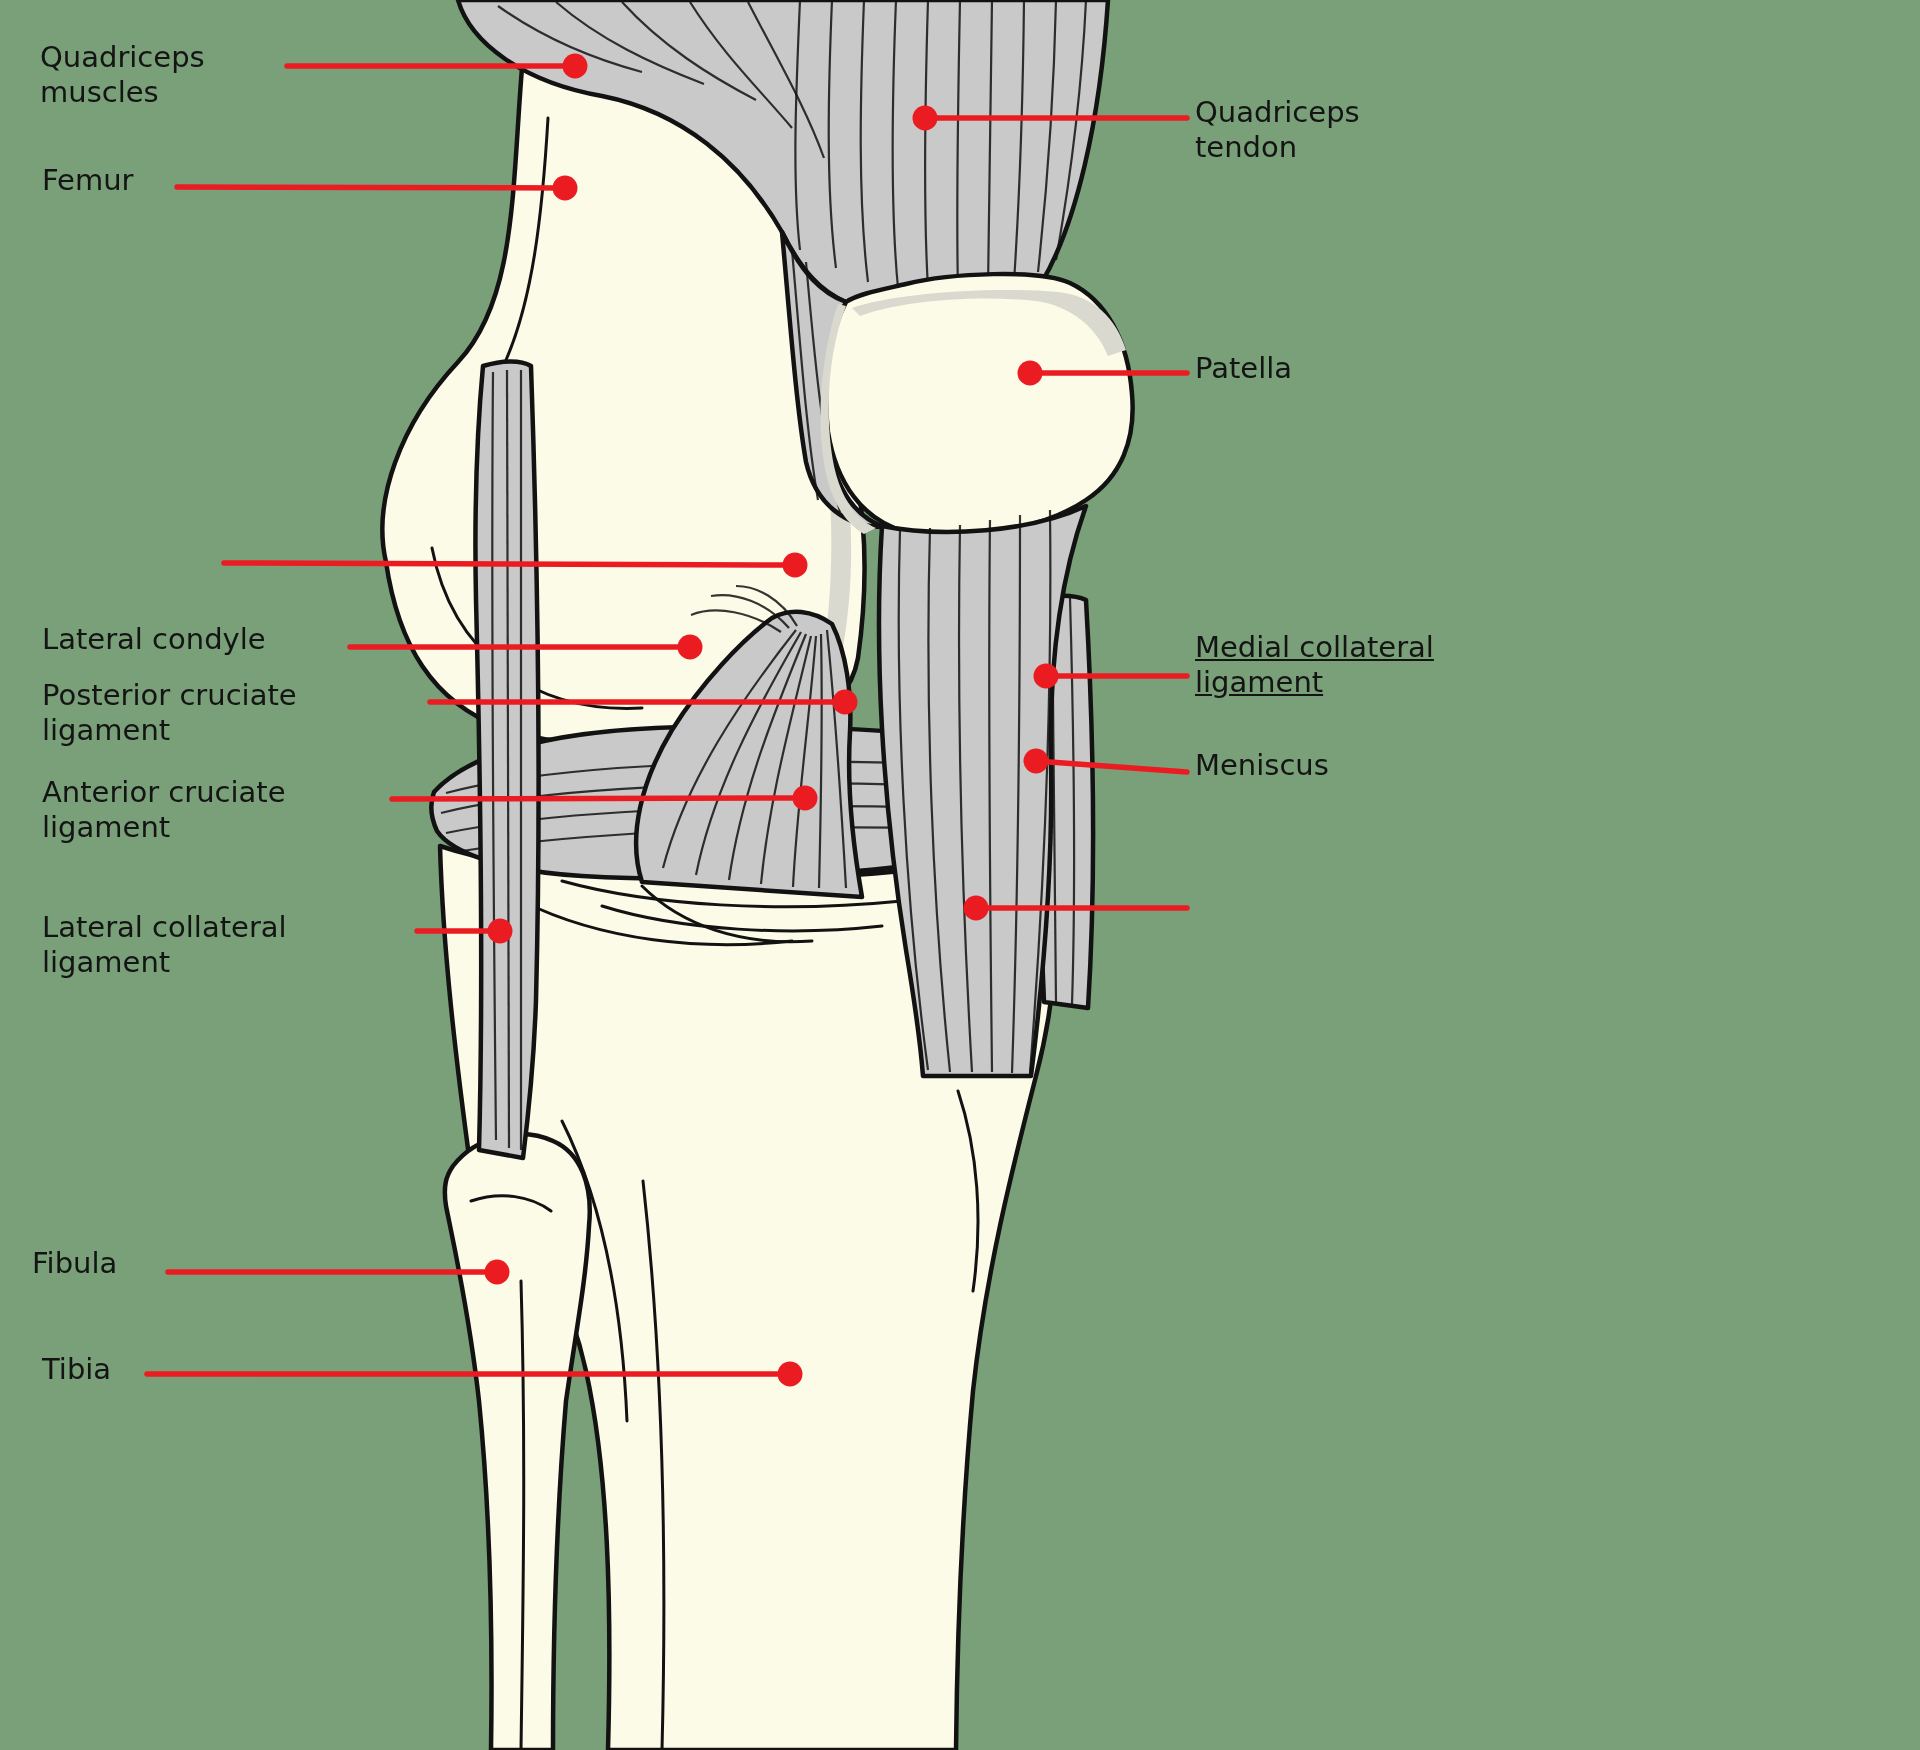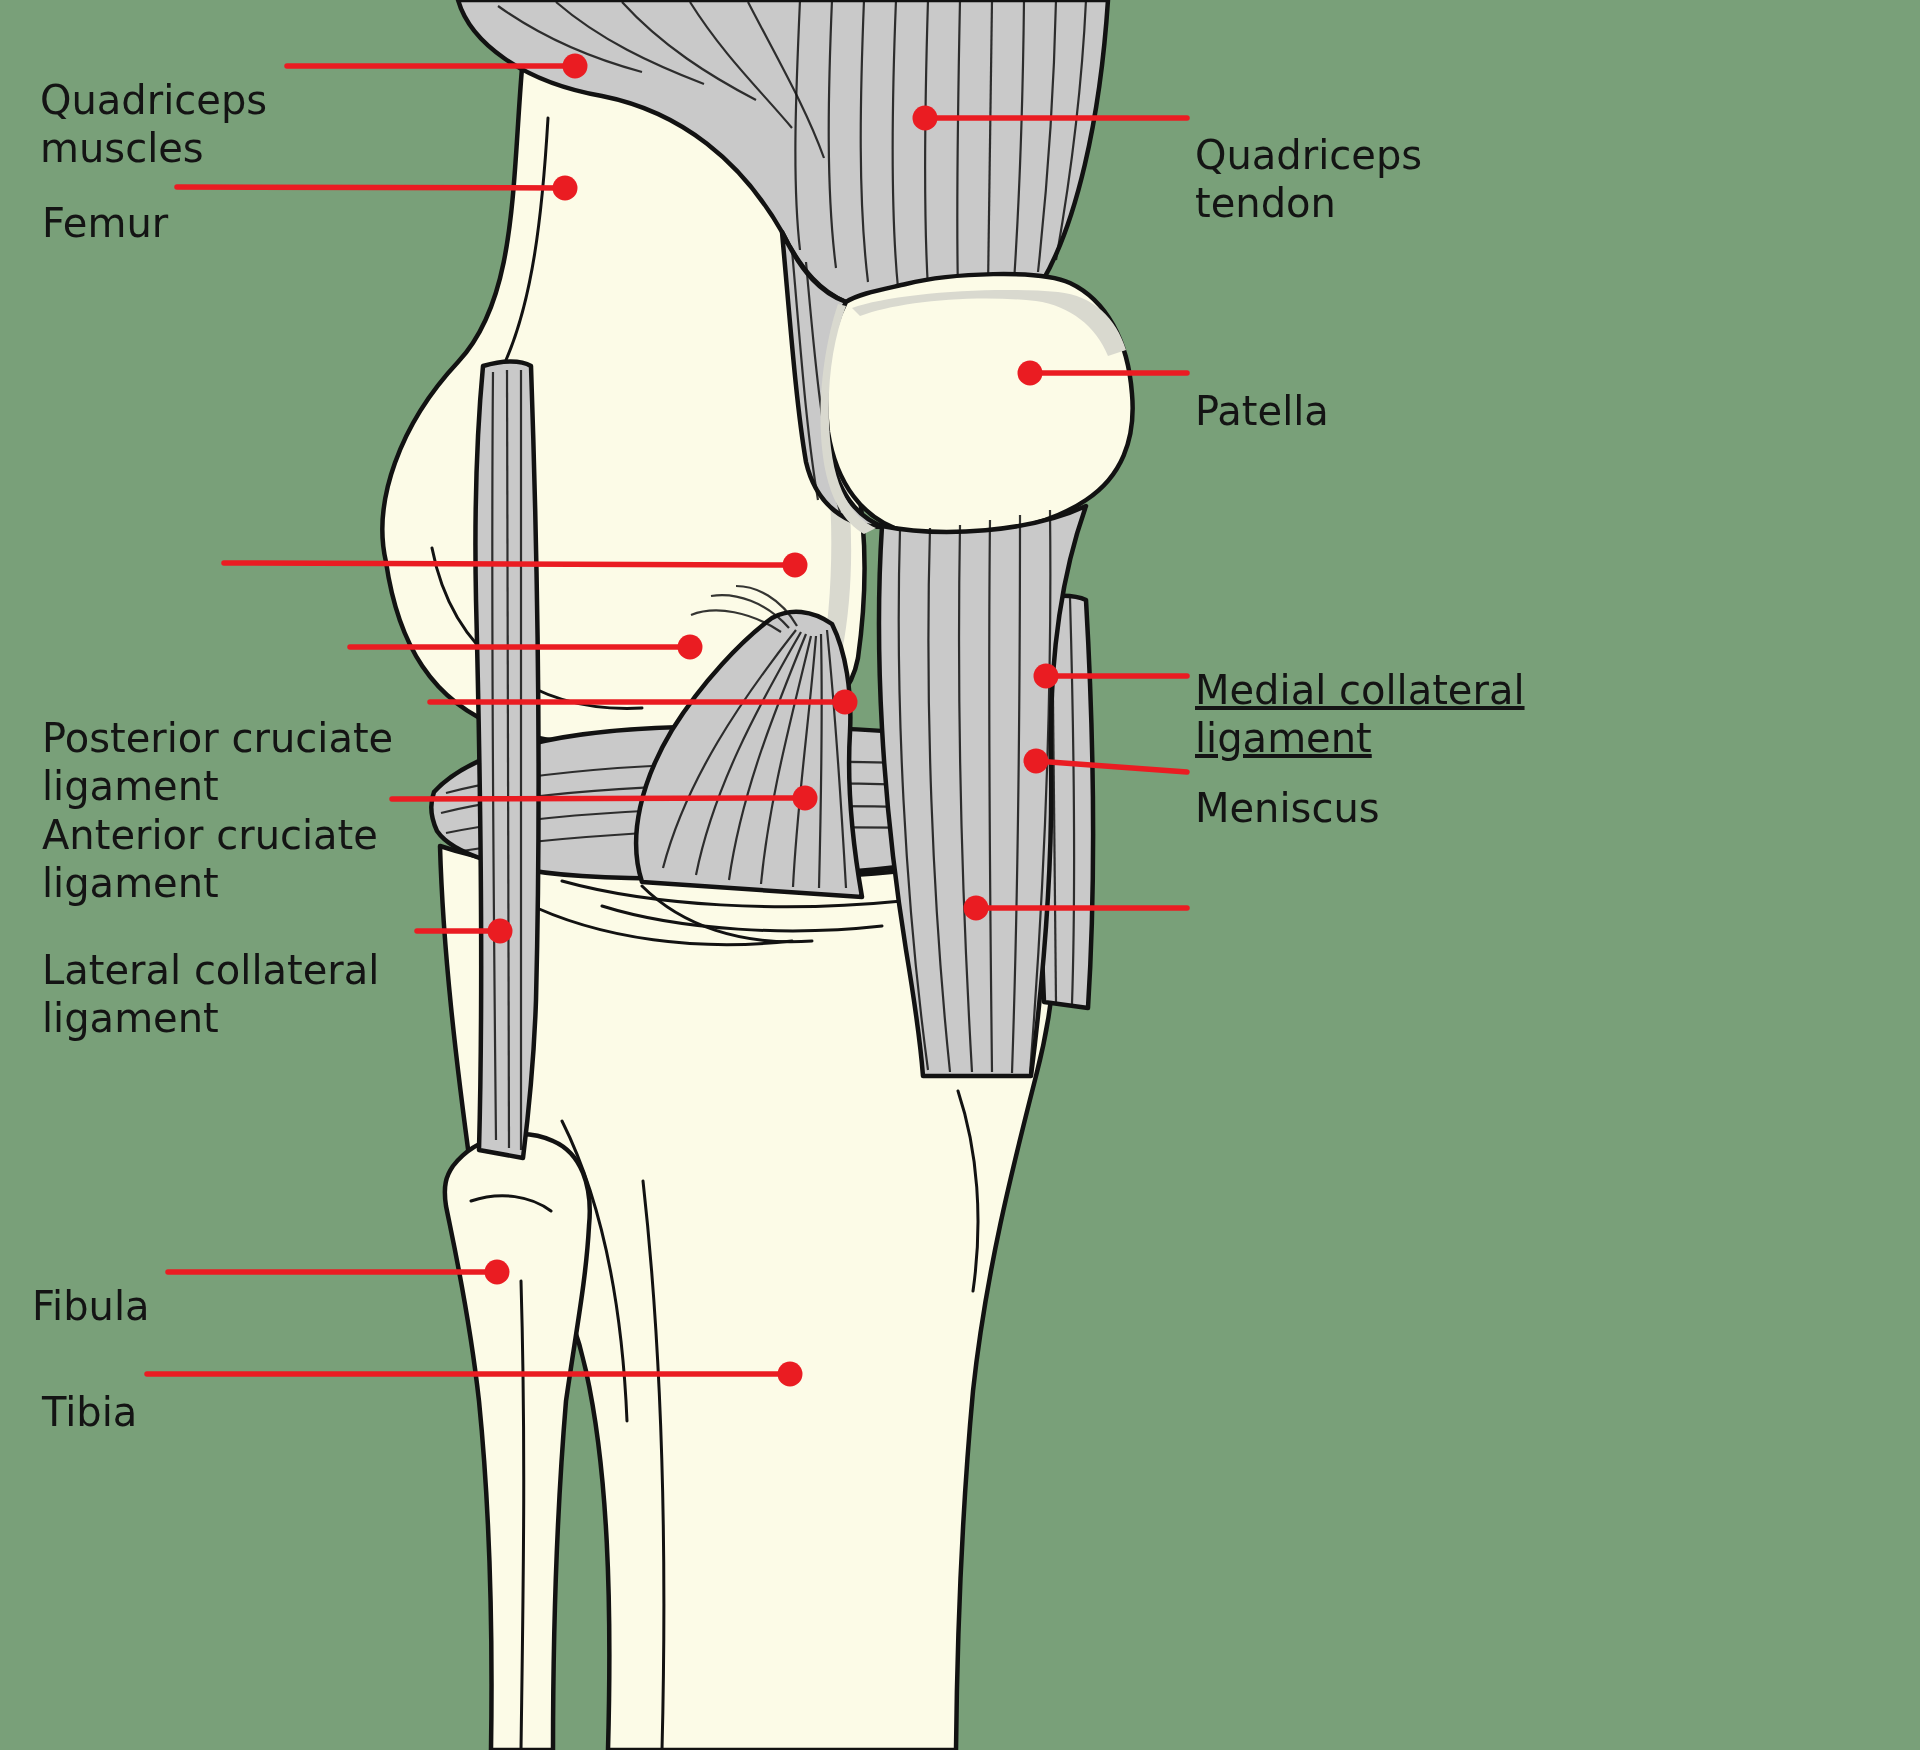--- a/index.html
+++ b/index.html
@@ -17,25 +17,24 @@
     position:relative;
     width:1920px;height:1750px;
     background:var(--background);
     overflow:hidden;
     font-family:"DejaVu Sans","Liberation Sans",sans-serif;
   }
   .stage svg{position:absolute;left:0;top:0;width:1920px;height:1750px;display:block;}
   .label{
     position:absolute;
     color:var(--label-text);
-    font-size:40px;
+    font-size:29px;
     line-height:1.2;
     white-space:pre-line;
     letter-spacing:0px;
-    margin-top:36px;
   }
   .label.right-col{text-align:left;}
   
   .bone{fill:var(--bone);stroke:var(--outline);stroke-width:4.5;stroke-linejoin:round;}
   .soft{fill:var(--tendon);stroke:var(--outline);stroke-width:4.5;stroke-linejoin:round;}
   .cart{fill:var(--cartilage);stroke:none;}
   .fiber{fill:none;stroke:var(--outline);stroke-width:2.2;opacity:.85;}
   .detail{fill:none;stroke:var(--outline);stroke-width:3;stroke-linecap:round;}
   .leader{stroke:var(--accent-red);stroke-width:5.5;stroke-linecap:round;}
   .dot{fill:var(--accent-red);}
@@ -195,20 +194,21 @@
       <circle class="dot" cx="1036" cy="761" r="12.5"></circle>
 
       <line class="leader" x1="976" y1="908" x2="1187" y2="908"></line>
       <circle class="dot" cx="976" cy="908" r="12.5"></circle>
     </g>
   </svg>
 
   <div class="label" style="left:40px;top:40px;">Quadriceps
 muscles</div>
   <div class="label" style="left:42px;top:163px;">Femur</div>
+  <div class="label" style="left:42px;top:622px;">Lateral condyle</div>
   <div class="label" style="left:42px;top:678px;">Posterior cruciate
 ligament</div>
   <div class="label" style="left:42px;top:775px;">Anterior cruciate
 ligament</div>
   <div class="label" style="left:42px;top:910px;">Lateral collateral
 ligament</div>
   <div class="label" style="left:32px;top:1246px;">Fibula</div>
   <div class="label" style="left:42px;top:1352px;">Tibia</div>
 
   <div class="label right-col" style="left:1195px;top:95px;">Quadriceps

